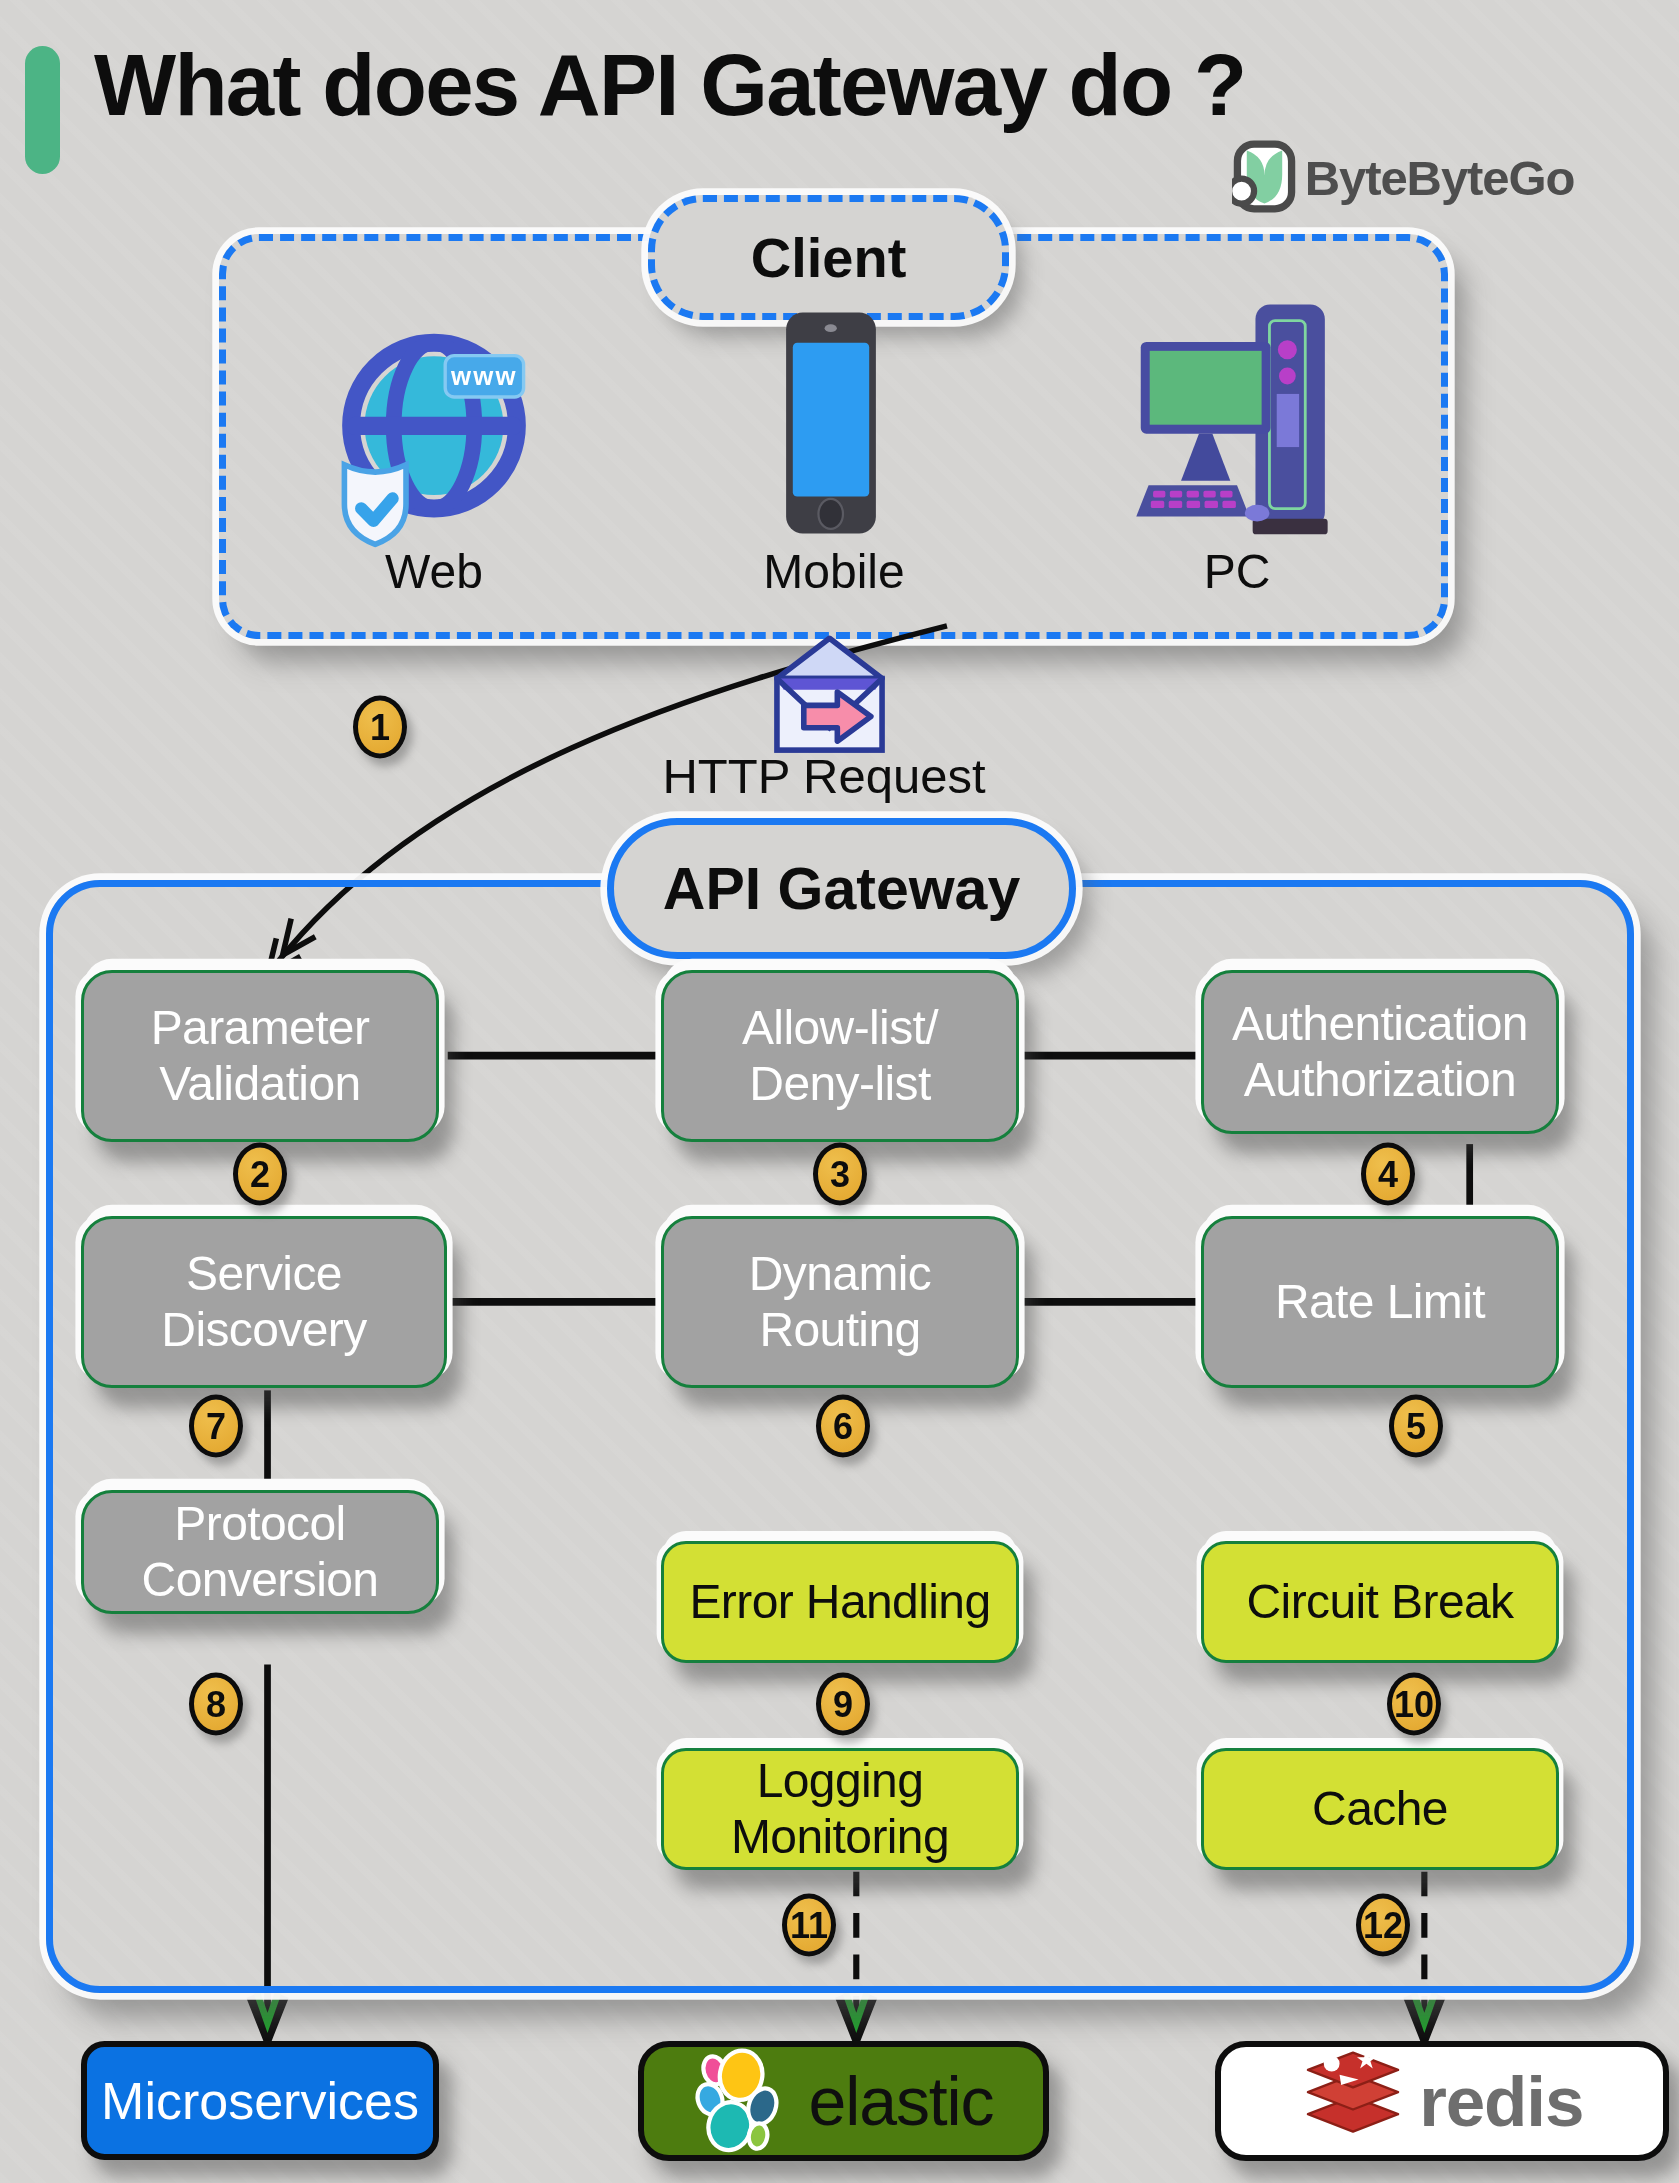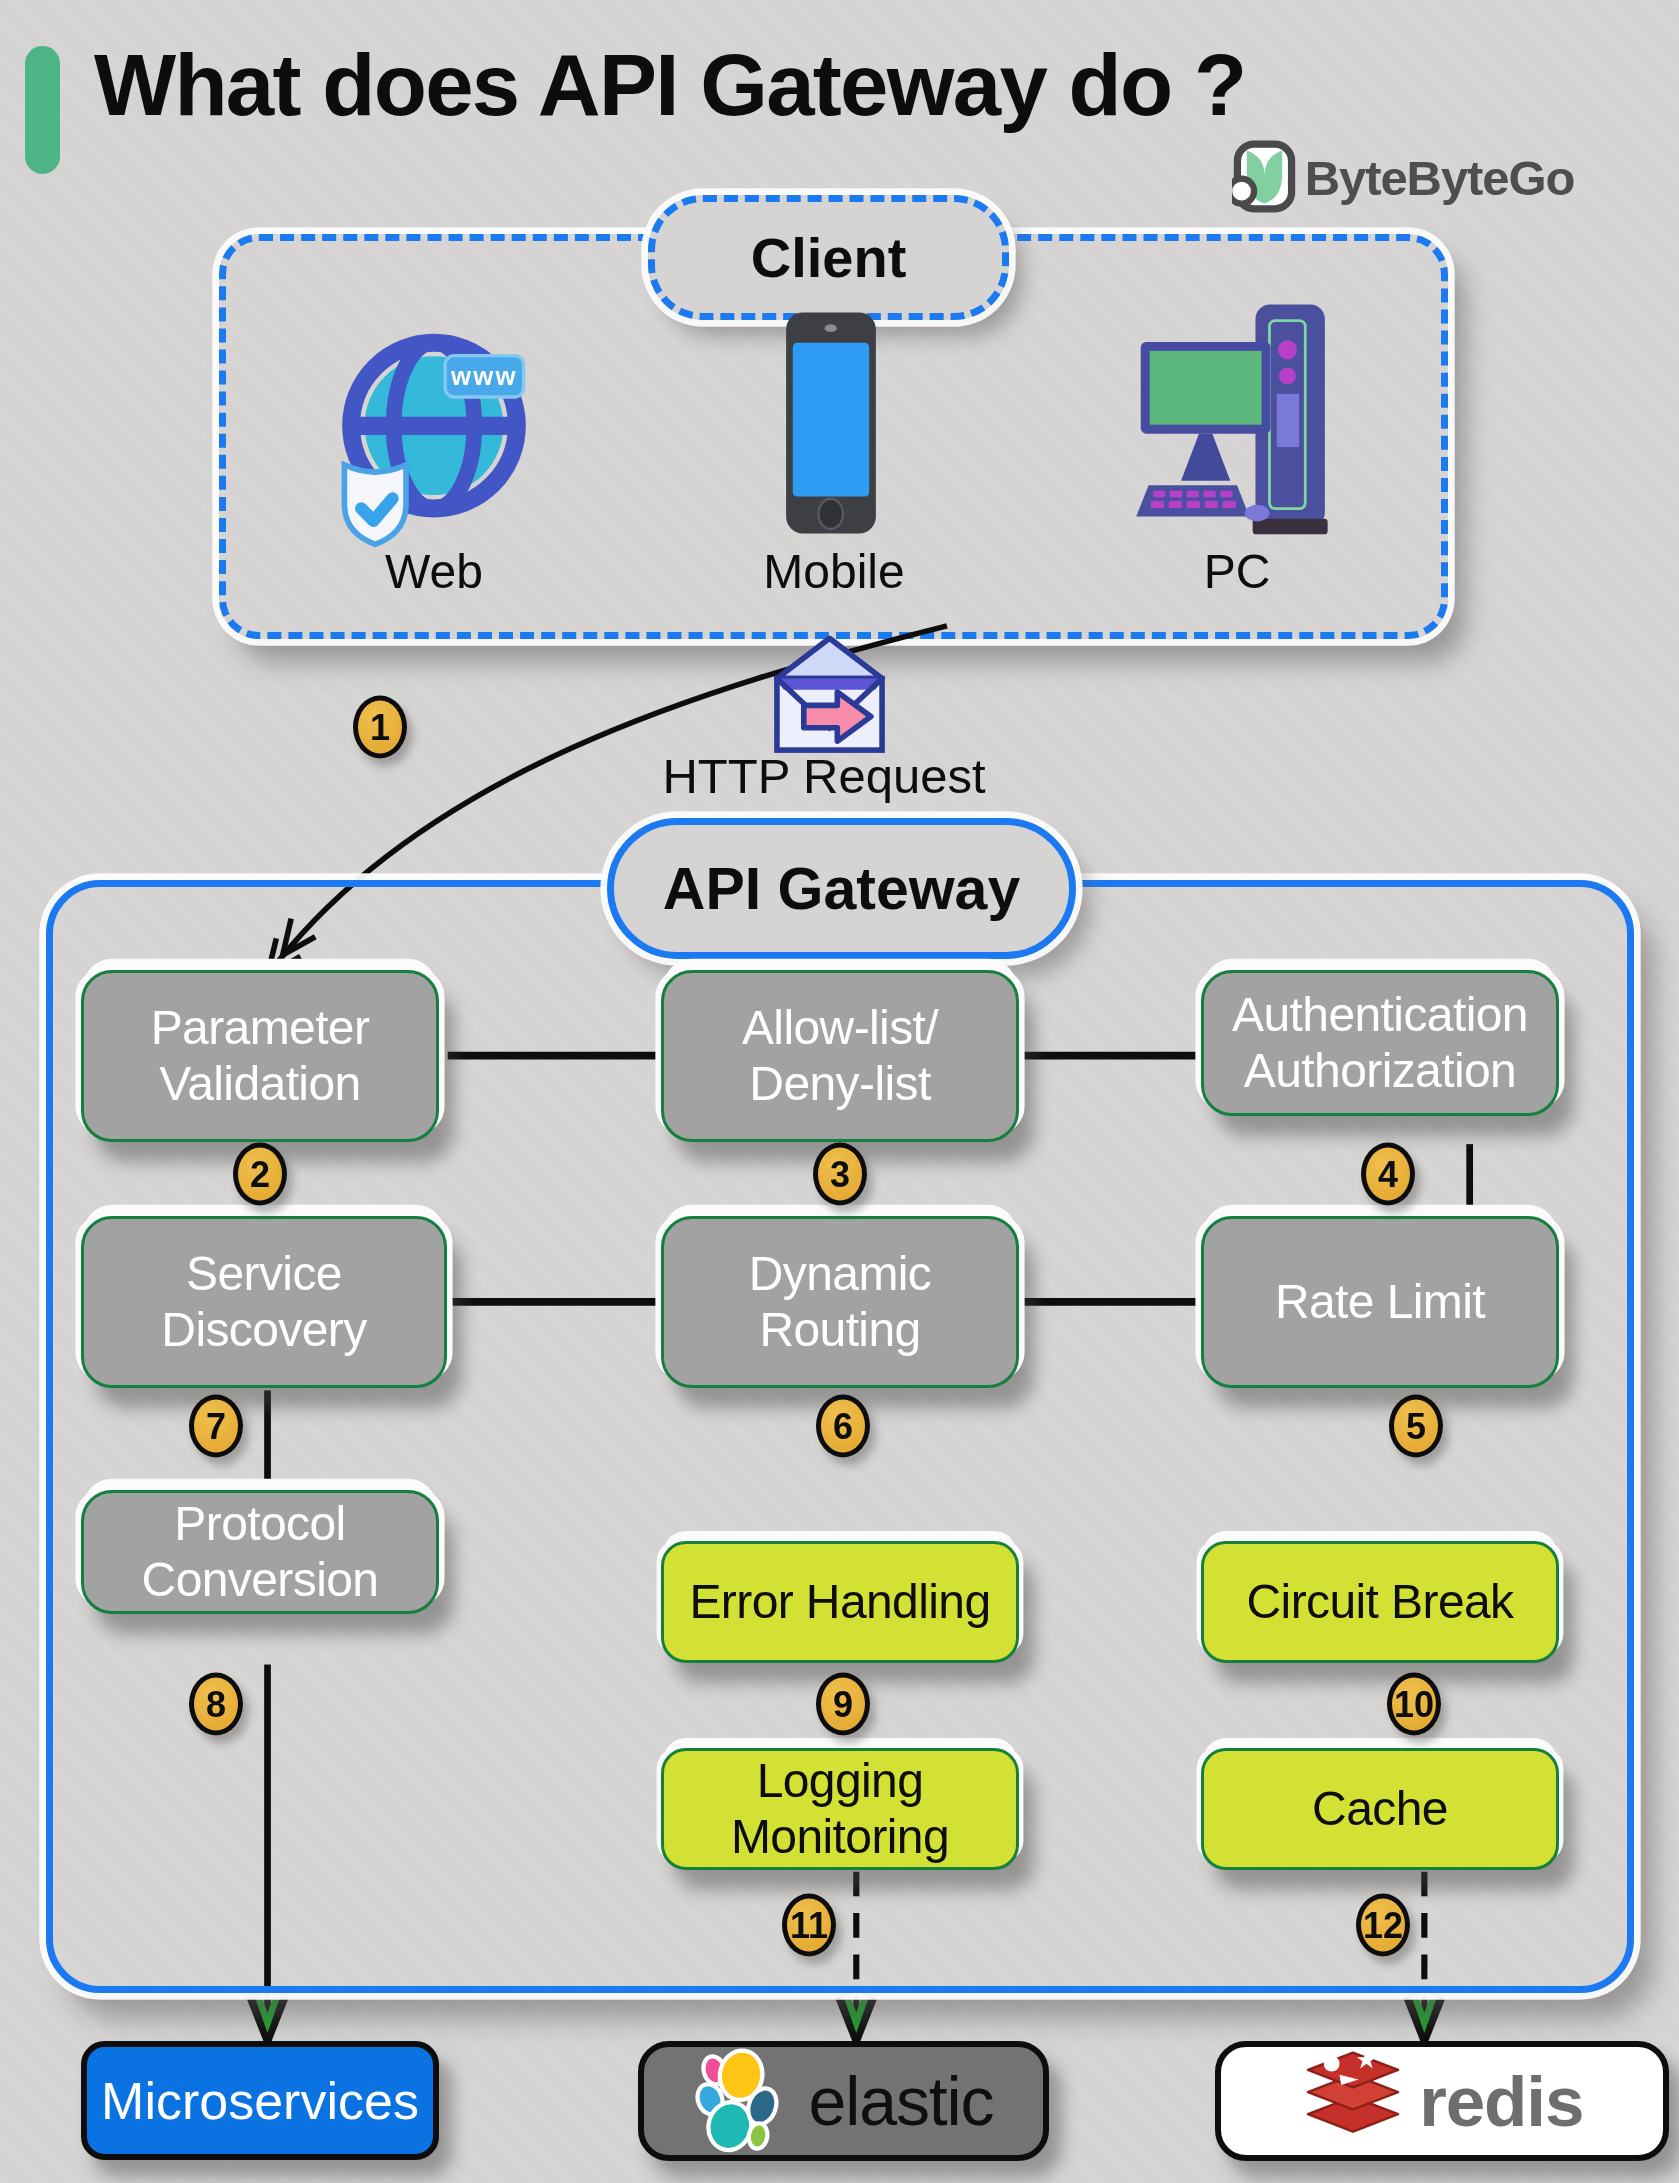--- a/index.html
+++ b/index.html
@@ -73,21 +73,21 @@
     background:#d3e034;border-radius:25px;color:#0d0d0d;font-size:48px;
     box-shadow:0 -12.3px 0 -2.2px #fbfbfb,-7.8px -4.5px 0 -3.4px #fbfbfb,7.8px -4.5px 0 -3.4px #fbfbfb,14.6px 20px 17px rgba(70,70,70,0.45);
   }
   
   .backend{
     position:absolute;box-sizing:border-box;border:6.2px solid #0d0d0d;
     display:flex;align-items:center;justify-content:center;
     box-shadow:12.3px 17px 17px rgba(70,70,70,0.45);
   }
   #microservices{left:81px;top:2041px;width:358px;height:119px;border-radius:23.5px;background:#0b72e2;color:#ffffff;font-size:52px;}
-  #elastic-box{left:638px;top:2041px;width:411px;height:120px;border-radius:31px;background:#737373;gap:23px;}
+  #elastic-box{left:638px;top:2041px;width:411px;height:120px;border-radius:31px;background:#4d7c0f;gap:23px;}
   #elastic-text{font-size:68px;color:#0f0f0f;letter-spacing:-1.1px;}
   #redis-box{left:1215px;top:2041px;width:454px;height:120px;border-radius:31px;background:#ffffff;gap:14.6px;}
   #redis-text{font-size:71px;font-weight:700;color:#6e6e6e;letter-spacing:-1.1px;}
 </style>
 </head>
 <body>
 
 <div class="abs" id="accent-bar"></div>
 <div class="abs" id="title">What does API Gateway do ?</div>
 
@@ -216,21 +216,21 @@
 <div class="abs" id="gateway-pill">API Gateway</div>
 
 <div class="fbox gray" style="left:81px;top:970px;width:358px;height:172px;">
   <span>Parameter</span>
   <span>Validation</span>
 </div>
 <div class="fbox gray" style="left:661px;top:970px;width:358px;height:172px;">
   <span>Allow-list/</span>
   <span>Deny-list</span>
 </div>
-<div class="fbox gray" style="left:1201px;top:970px;width:358px;height:146px;">
+<div class="fbox gray" style="left:1201px;top:970px;width:358px;height:164px;">
   <span>Authentication</span>
   <span>Authorization</span>
 </div>
 <div class="fbox gray" style="left:81px;top:1216px;width:366px;height:172px;">
   <span>Service</span>
   <span>Discovery</span>
 </div>
 <div class="fbox gray" style="left:661px;top:1216px;width:358px;height:172px;">
   <span>Dynamic</span>
   <span>Routing</span>

